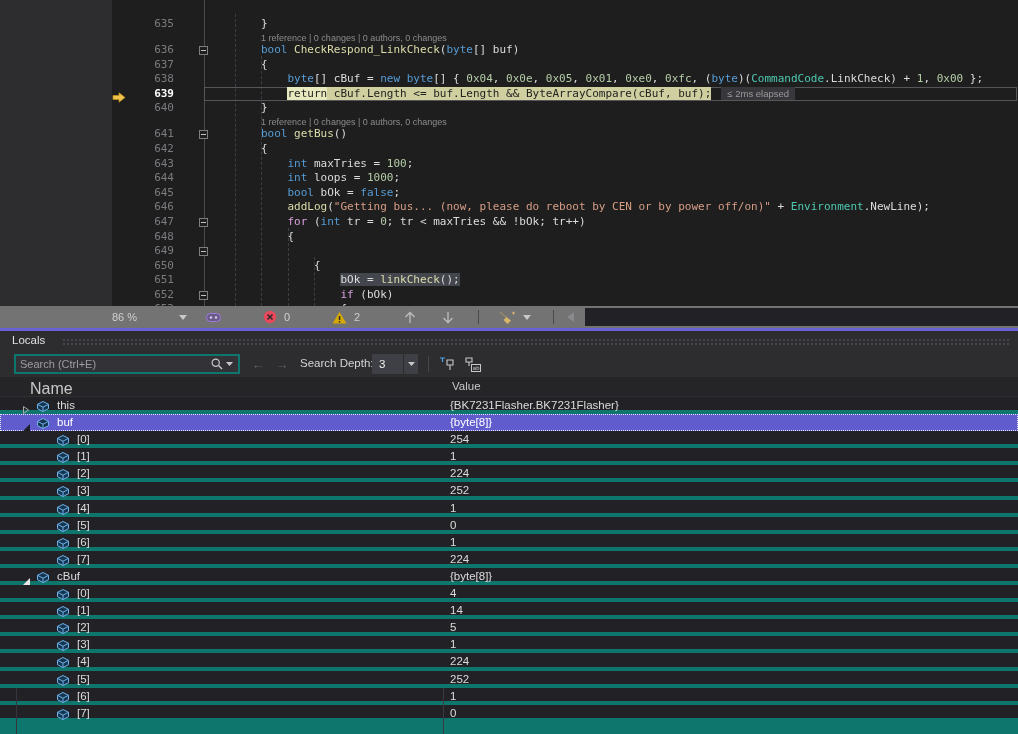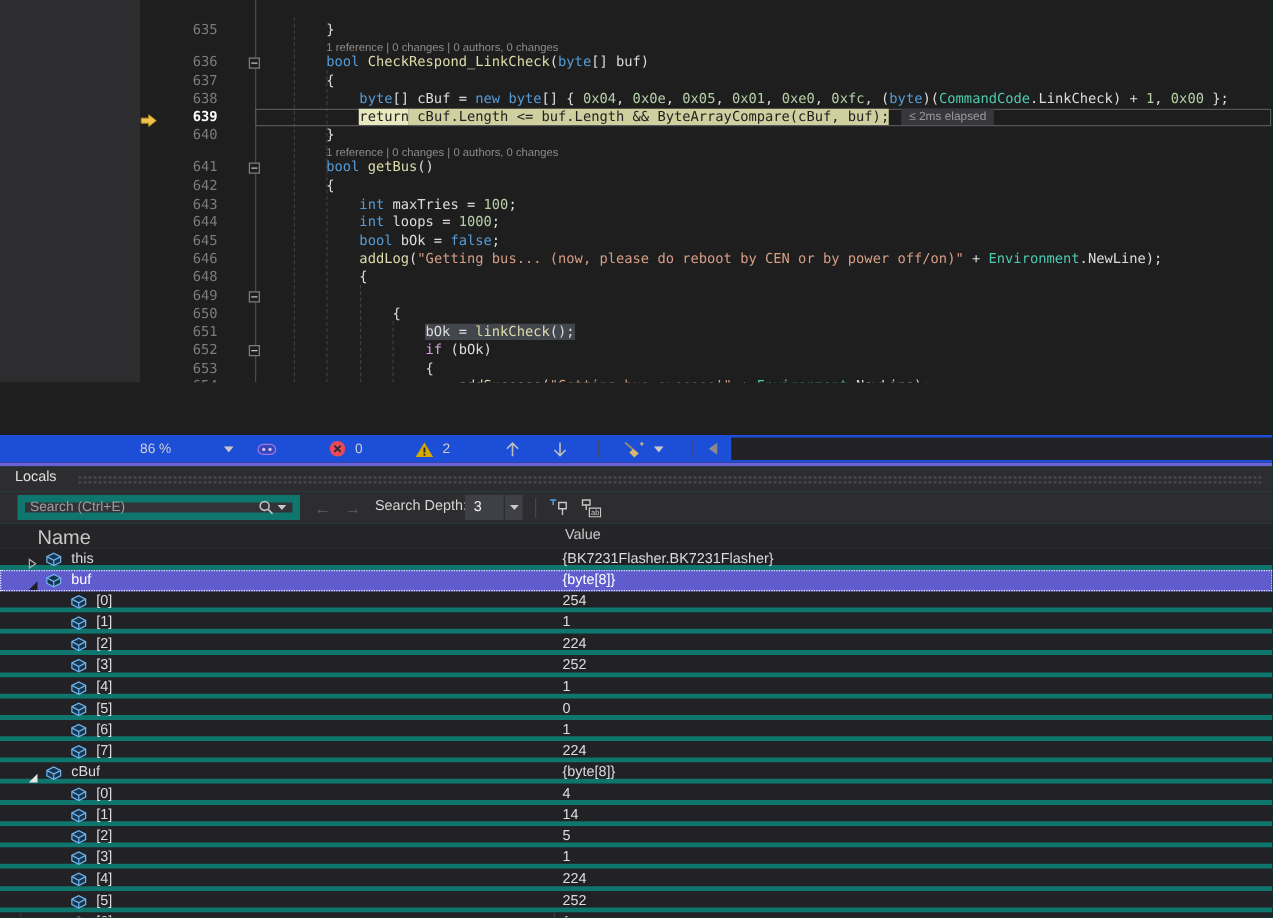--- a/index.html
+++ b/index.html
@@ -33,36 +33,36 @@
   .tok-cur { color:#222222; background:#CFCFA0; }
   .sel-wrap { background:#43464D; }
   .cur-line-border { position:absolute; left:204px; right:1px; top:0; bottom:0; border:1px solid #55555A; }
   .perf-tip { display:inline-block; margin-left:10px; padding:0 6px; background:#38383C;
               color:#9A9A9A; font:9.5px/13px "Liberation Sans",sans-serif; vertical-align:top; }
   .fold-box { position:absolute; left:199px; top:3px; width:9px; height:9px;
               border:1px solid #7E7E82; background:#1E1E1E; }
   .fold-box::after { content:""; position:absolute; left:1px; top:3px; width:5px; height:1px; background:#C0C0C0; }
   .glyph-arrow { position:absolute; left:112px; top:2px; }
   
-  #editor-statusbar { position:relative; width:1018px; height:22px; background:#1d4ed8;margin-top:42px; }
+  #editor-statusbar { position:relative; width:1018px; height:22px; background:#737373; }
   .sb-item { position:absolute; top:0; height:22px; display:flex; align-items:center; color:#CFCFCF; font-size:11px; }
   .sb-sep  { position:absolute; top:4px; width:1px; height:14px; background:#4A4A4E; }
   #hscroll-track { position:absolute; left:585px; top:2px; right:0; height:18px; background:#222226; }
   
   #splitter { width:1018px; height:3px; background:#6A61D6; }
   
   #locals { position:relative; width:1018px; height:403px; background:#0f766e; }
   #locals-titlebar { position:relative; height:20px; background:#2D2D30; }
   #locals-title { position:absolute; left:12px; top:3px; font-size:11.5px; color:#E0E0E0; }
   #locals-grip { position:absolute; left:62px; right:8px; top:7px; height:7px;
     background-image:radial-gradient(circle, #46464E 1px, transparent 1.3px);
     background-size:4px 4px; }
   #locals-toolbar { position:relative; height:26px; background:#2D2D30; }
   #search-box { position:absolute; left:14px; top:3px; width:226px; height:20px;
-    background:#333337; border:6px solid #0f766e; display:flex; align-items:center; }
+    background:#333337; border:2px solid #0f766e; display:flex; align-items:center; }
   #search-input { flex:1; background:transparent; border:none; outline:none;
     color:#CCCCCC; font:11px "Liberation Sans",sans-serif; padding:0 4px; }
   #search-input::placeholder { color:#9C9CA2; }
   .tb-icon-btn { display:flex; align-items:center; justify-content:center; height:20px; }
   #nav-back    { position:absolute; left:248px; top:3px; width:20px; }
   #nav-forward { position:absolute; left:272px; top:3px; width:20px; }
   .nav-arrow { color:#5F5F64; font-size:13px; }
   #depth-label { position:absolute; left:300px; top:6px; font-size:11.5px; color:#D4D4D4; }
   #depth-combo { position:absolute; left:372px; top:3px; width:46px; height:20px;
     background:#3F3F46; display:flex; align-items:center; }
@@ -156,20 +156,25 @@
         </div>
         <div class="code-row">
           <div class="ln">645</div>
           <pre class="ct">            <span class="tok-kw">bool</span><span class="tok-pl"> bOk = </span><span class="tok-kw">false</span><span class="tok-pl">;</span></pre>
         </div>
         <div class="code-row">
           <div class="ln">646</div>
           <pre class="ct">            <span class="tok-m">addLog</span><span class="tok-pl">(</span><span class="tok-s">"Getting bus... (now, please do reboot by CEN or by power off/on)"</span><span class="tok-pl"> + </span><span class="tok-ty">Environment</span><span class="tok-pl">.NewLine);</span></pre>
         </div>
         <div class="code-row">
+          <div class="ln">647</div>
+          <div class="fold-box"></div>
+          <pre class="ct">            <span class="tok-ctrl">for</span><span class="tok-pl"> (</span><span class="tok-kw">int</span><span class="tok-pl"> tr = </span><span class="tok-n">0</span><span class="tok-pl">; tr &lt; maxTries &amp;&amp; !bOk; tr++)</span></pre>
+        </div>
+        <div class="code-row">
           <div class="ln">648</div>
           <pre class="ct">            <span class="tok-pl">{</span></pre>
         </div>
         <div class="code-row">
           <div class="ln">649</div>
           <div class="fold-box"></div>
         </div>
         <div class="code-row">
           <div class="ln">650</div>
           <pre class="ct">                <span class="tok-pl">{</span></pre>

